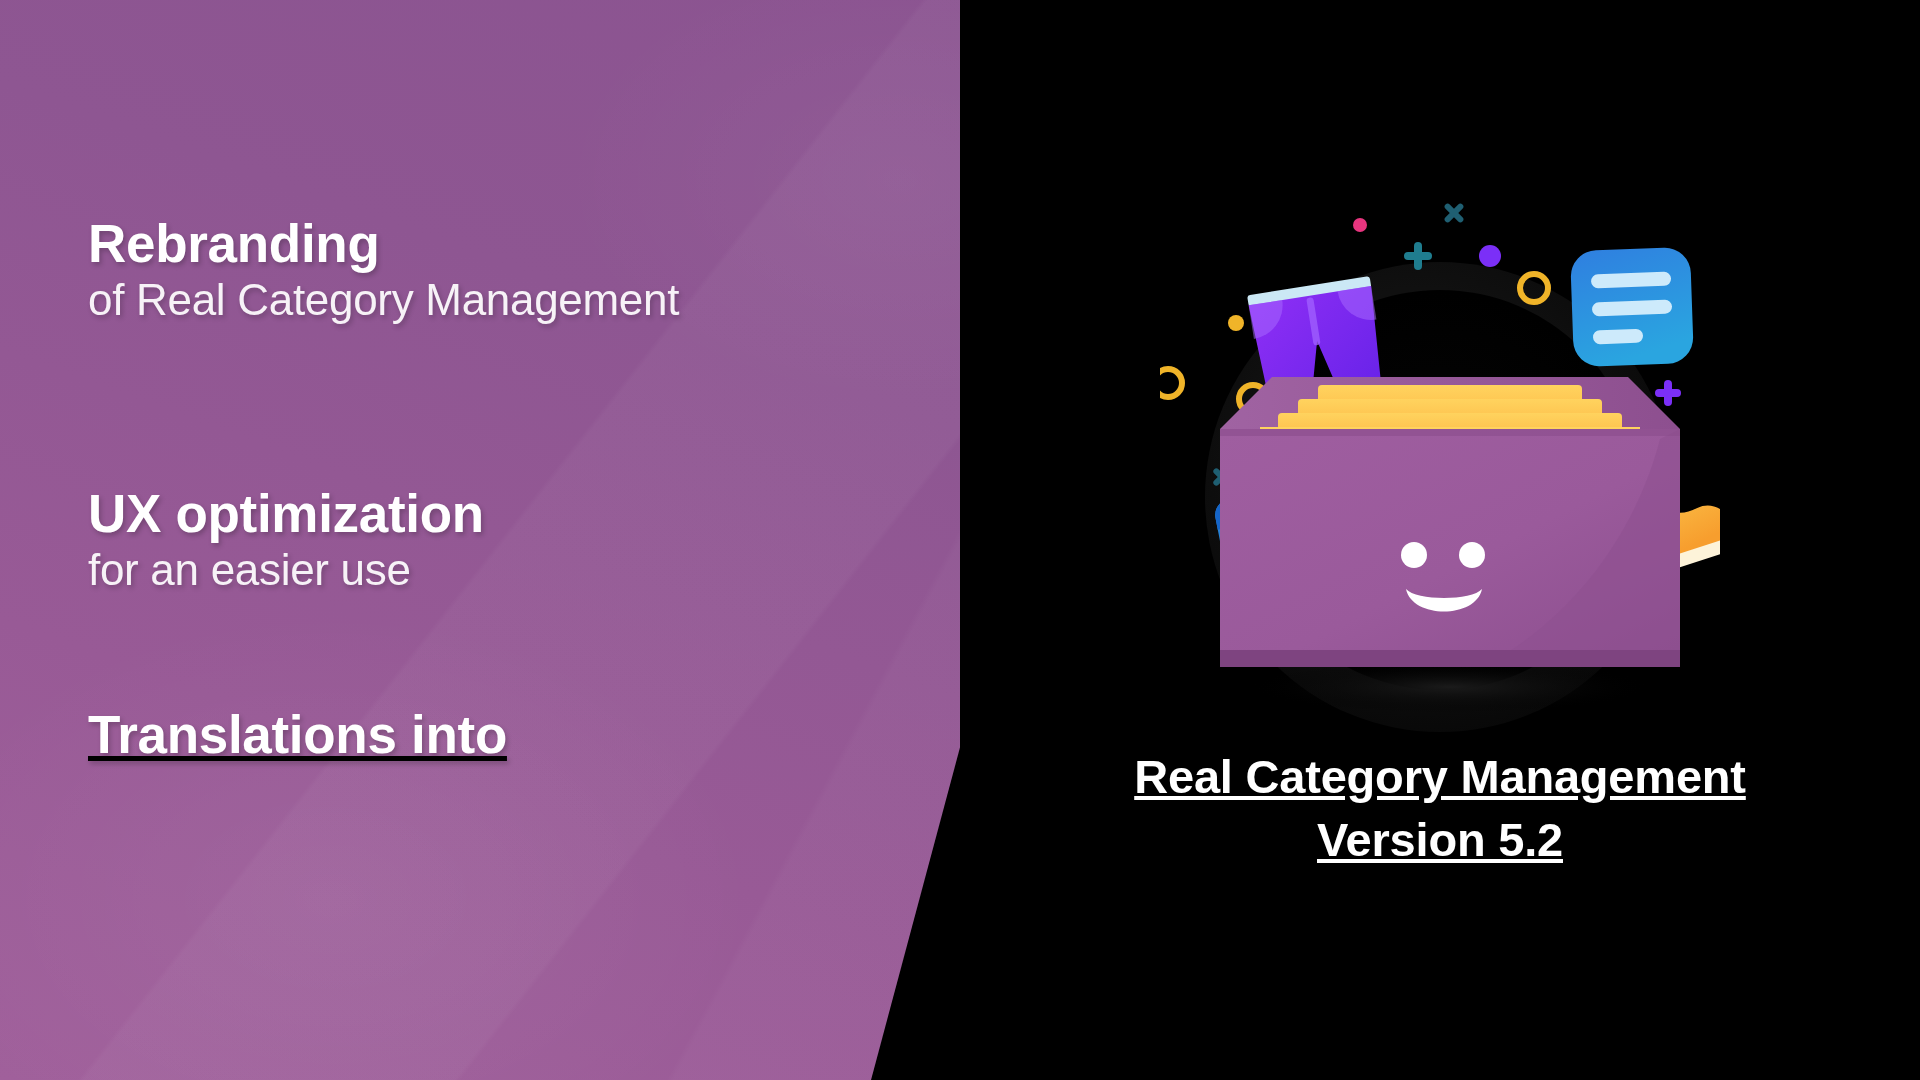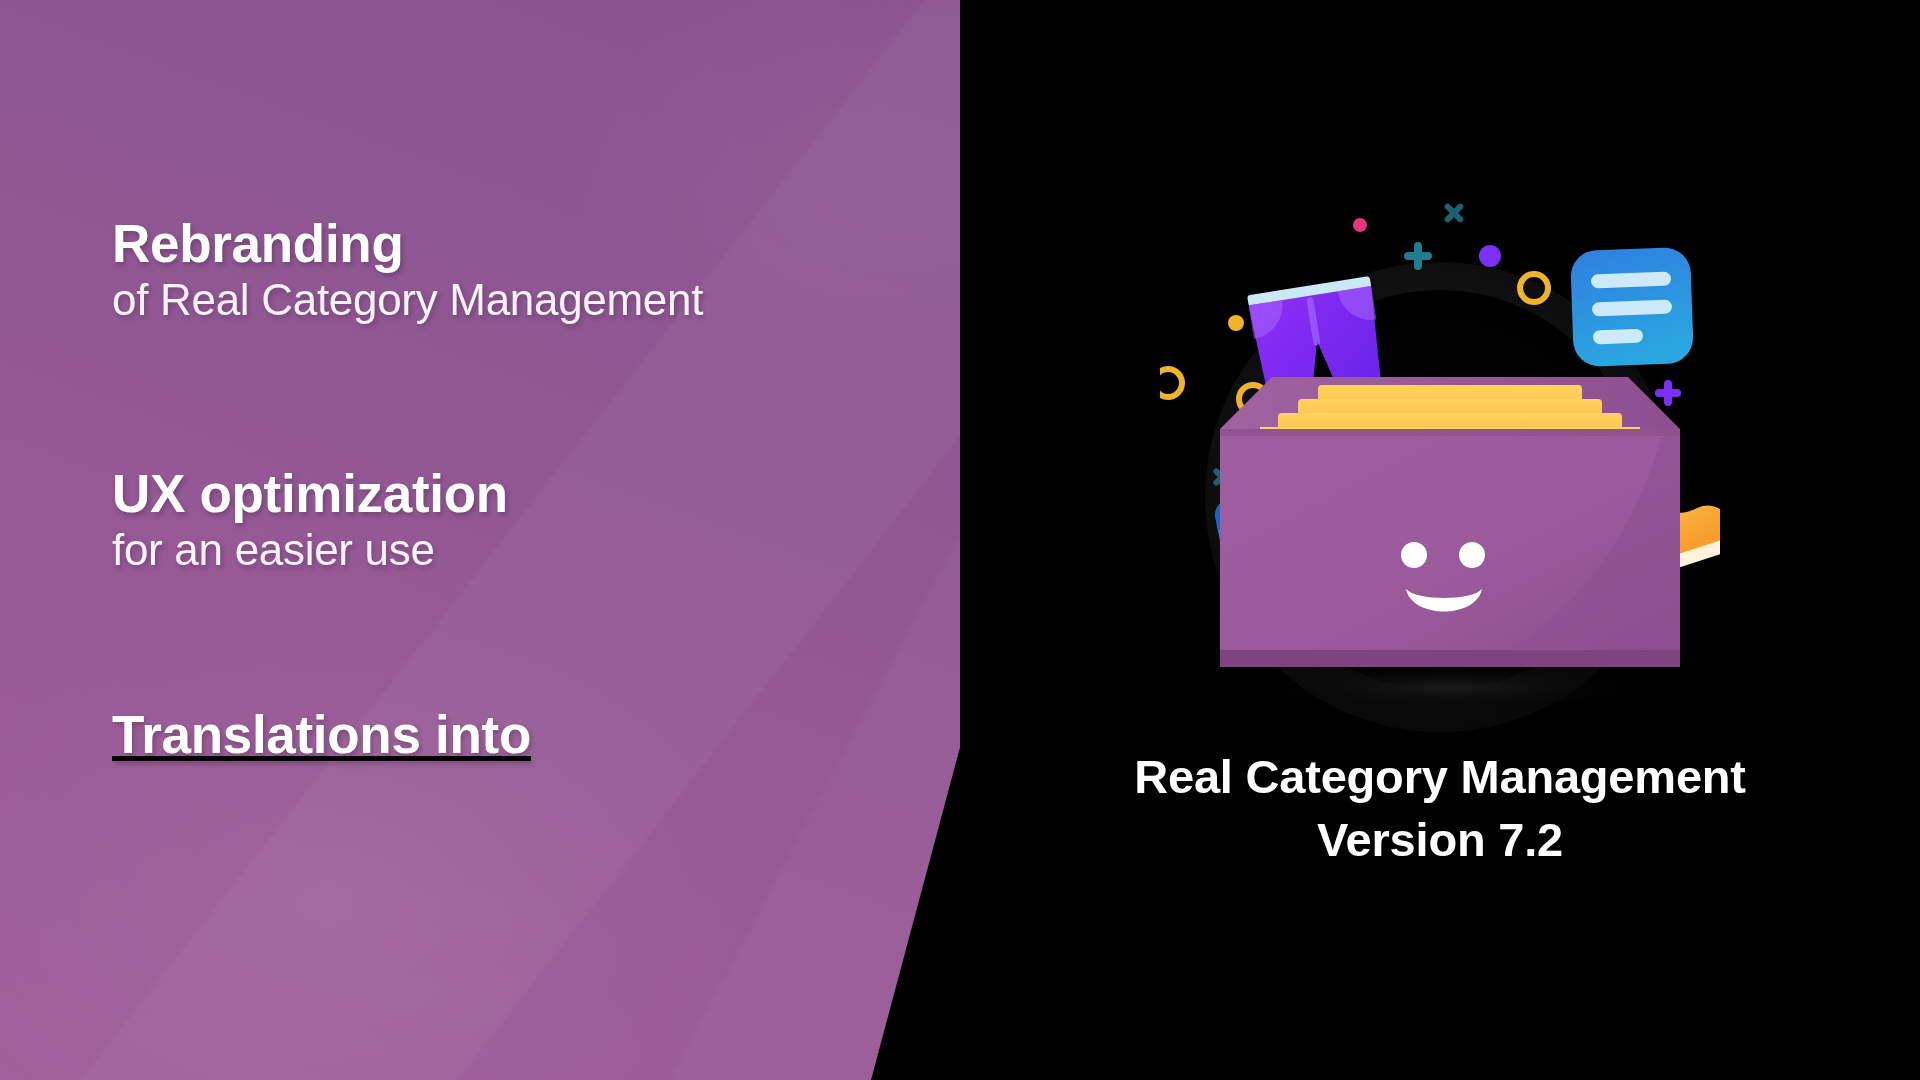--- a/index.html
+++ b/index.html
@@ -30,37 +30,37 @@
   .purple-band2{
     position:absolute; left:0; top:0; width:1250px; height:1080px;
     clip-path: polygon(0 0, 1160px 0, 871px 1080px, 0 1080px);
     background:
       radial-gradient(ellipse 620px 420px at 330px 900px, rgba(255,255,255,0.05), rgba(255,255,255,0) 70%),
       radial-gradient(ellipse 500px 330px at 900px 180px, rgba(255,255,255,0.035), rgba(255,255,255,0) 70%);
   }
 
   
   .bullets{
-    position:absolute; left:88px; top:0; width:800px; height:1080px;margin-left:24px;
+    position:absolute; left:88px; top:0; width:800px; height:1080px;
   }
   .bullet{ position:absolute; left:0; width:820px; }
   .bullet .b1{
     display:block;
     font-size:53px; font-weight:700; color:#ffffff;
     letter-spacing:-0.3px; line-height:1.14;
     text-shadow:2px 3px 5px rgba(0,0,0,0.22);
   }
   .bullet .b2{
     display:block;
     font-size:44px; font-weight:400; color:#f7f2f7;
     letter-spacing:-0.3px; line-height:1.17;
     text-shadow:2px 3px 5px rgba(0,0,0,0.22);
   }
   #bullet-0{ top:214px; }
-  #bullet-1{ top:464px; }
+  #bullet-1{ top:484px; }
   #bullet-2{ top:705px;text-decoration:underline; }
 
   
   .right-stage{
     position:absolute; left:960px; top:0; width:960px; height:1080px;
     background:#000;
   }
   .halo{
     position:absolute; left:50%; top:262px; transform:translateX(-50%);
     width:470px; height:470px; border-radius:50%;
@@ -78,21 +78,21 @@
   }
 
   
   .right-title{
     position:absolute; left:0; right:0; top:745px;
     text-align:center;
     color:#ffffff;
     font-size:47px; font-weight:700;
     line-height:1.35; letter-spacing:-0.2px;
   }
-  .right-title .tl{ display:block; }
+  .right-title .tl{ display:block;text-decoration:underline; }
 </style>
 </head>
 <body>
 
 <div id="slide">
 
   <div class="purple-panel"></div>
   <div class="purple-band"></div>
   <div class="purple-band2"></div>
 
@@ -275,17 +275,17 @@
         <g>
           <circle cx="254" cy="360" r="13" fill="#ffffff"></circle>
           <circle cx="312" cy="360" r="13" fill="#ffffff"></circle>
           <path d="M246 394 C252 424 316 424 322 394 C312 406 256 406 246 394 Z" fill="#ffffff"></path>
         </g>
       </g>
     </svg>
 
     <div class="right-title">
       <span class="tl">Real Category Management</span>
-      <span class="tl">Version 7.2</span>
+      <span class="tl">Version 5.2</span>
     </div>
 
   </div>
 </div>
 
 </body></html>

